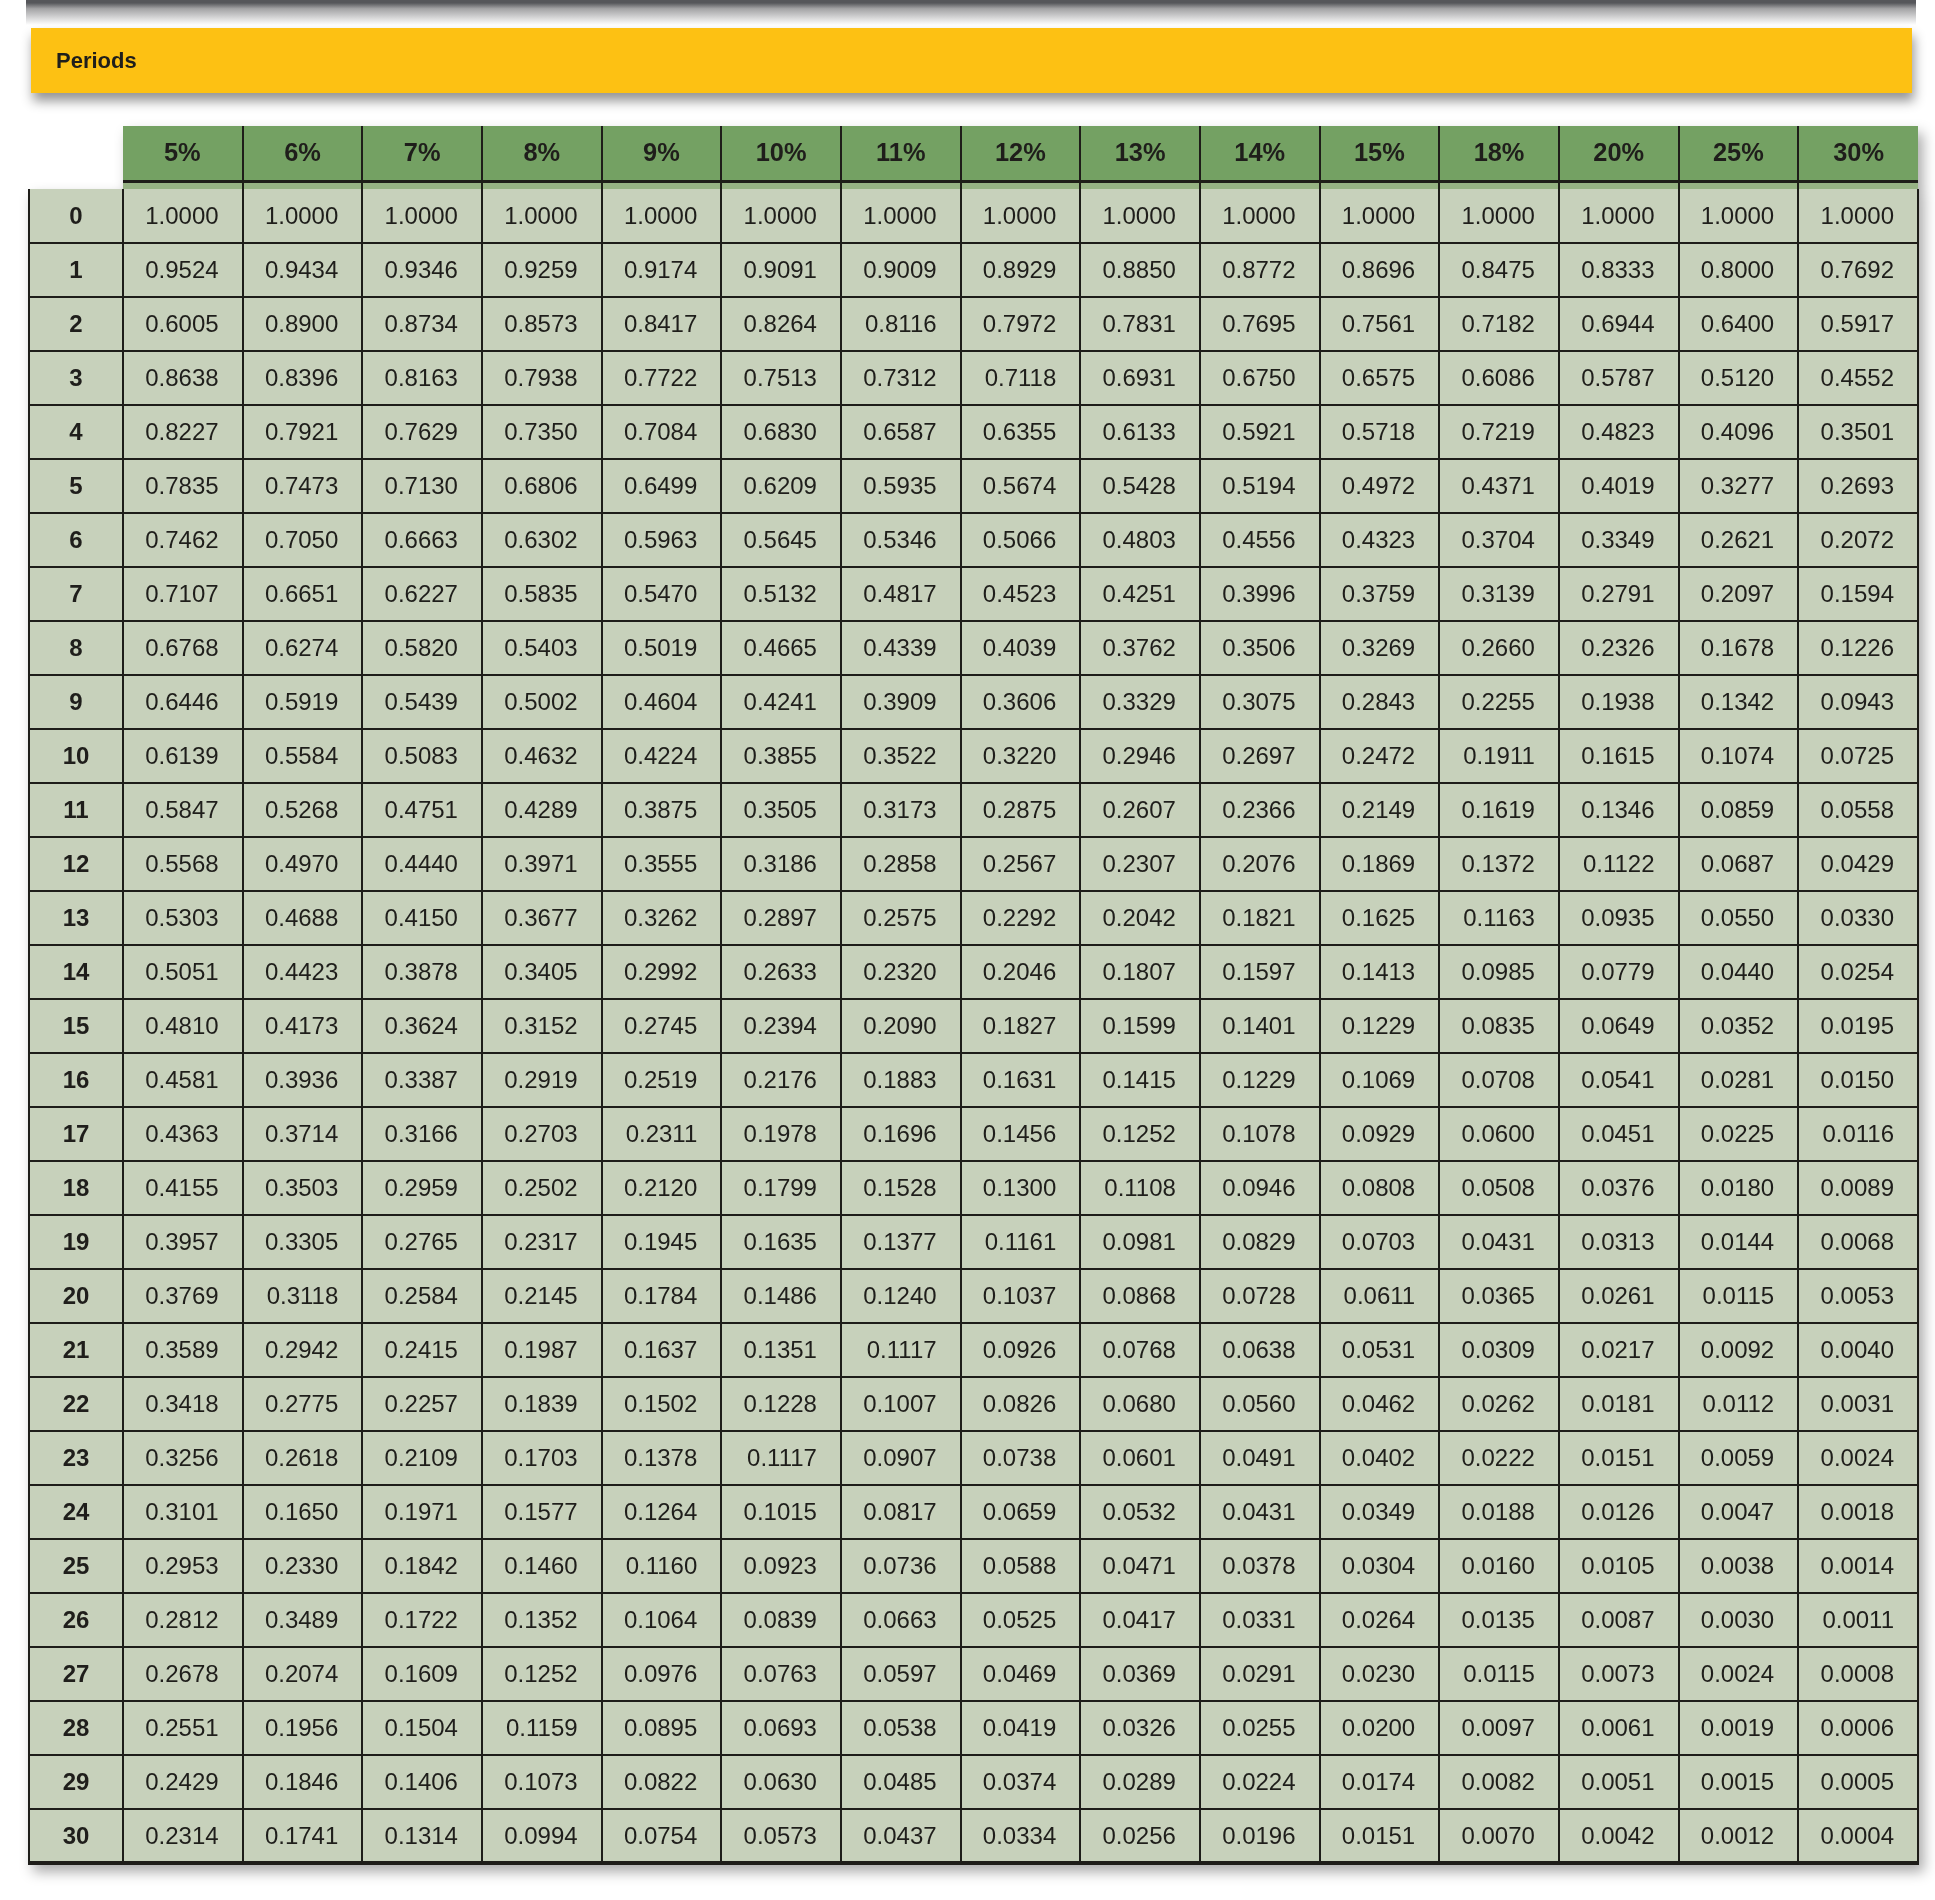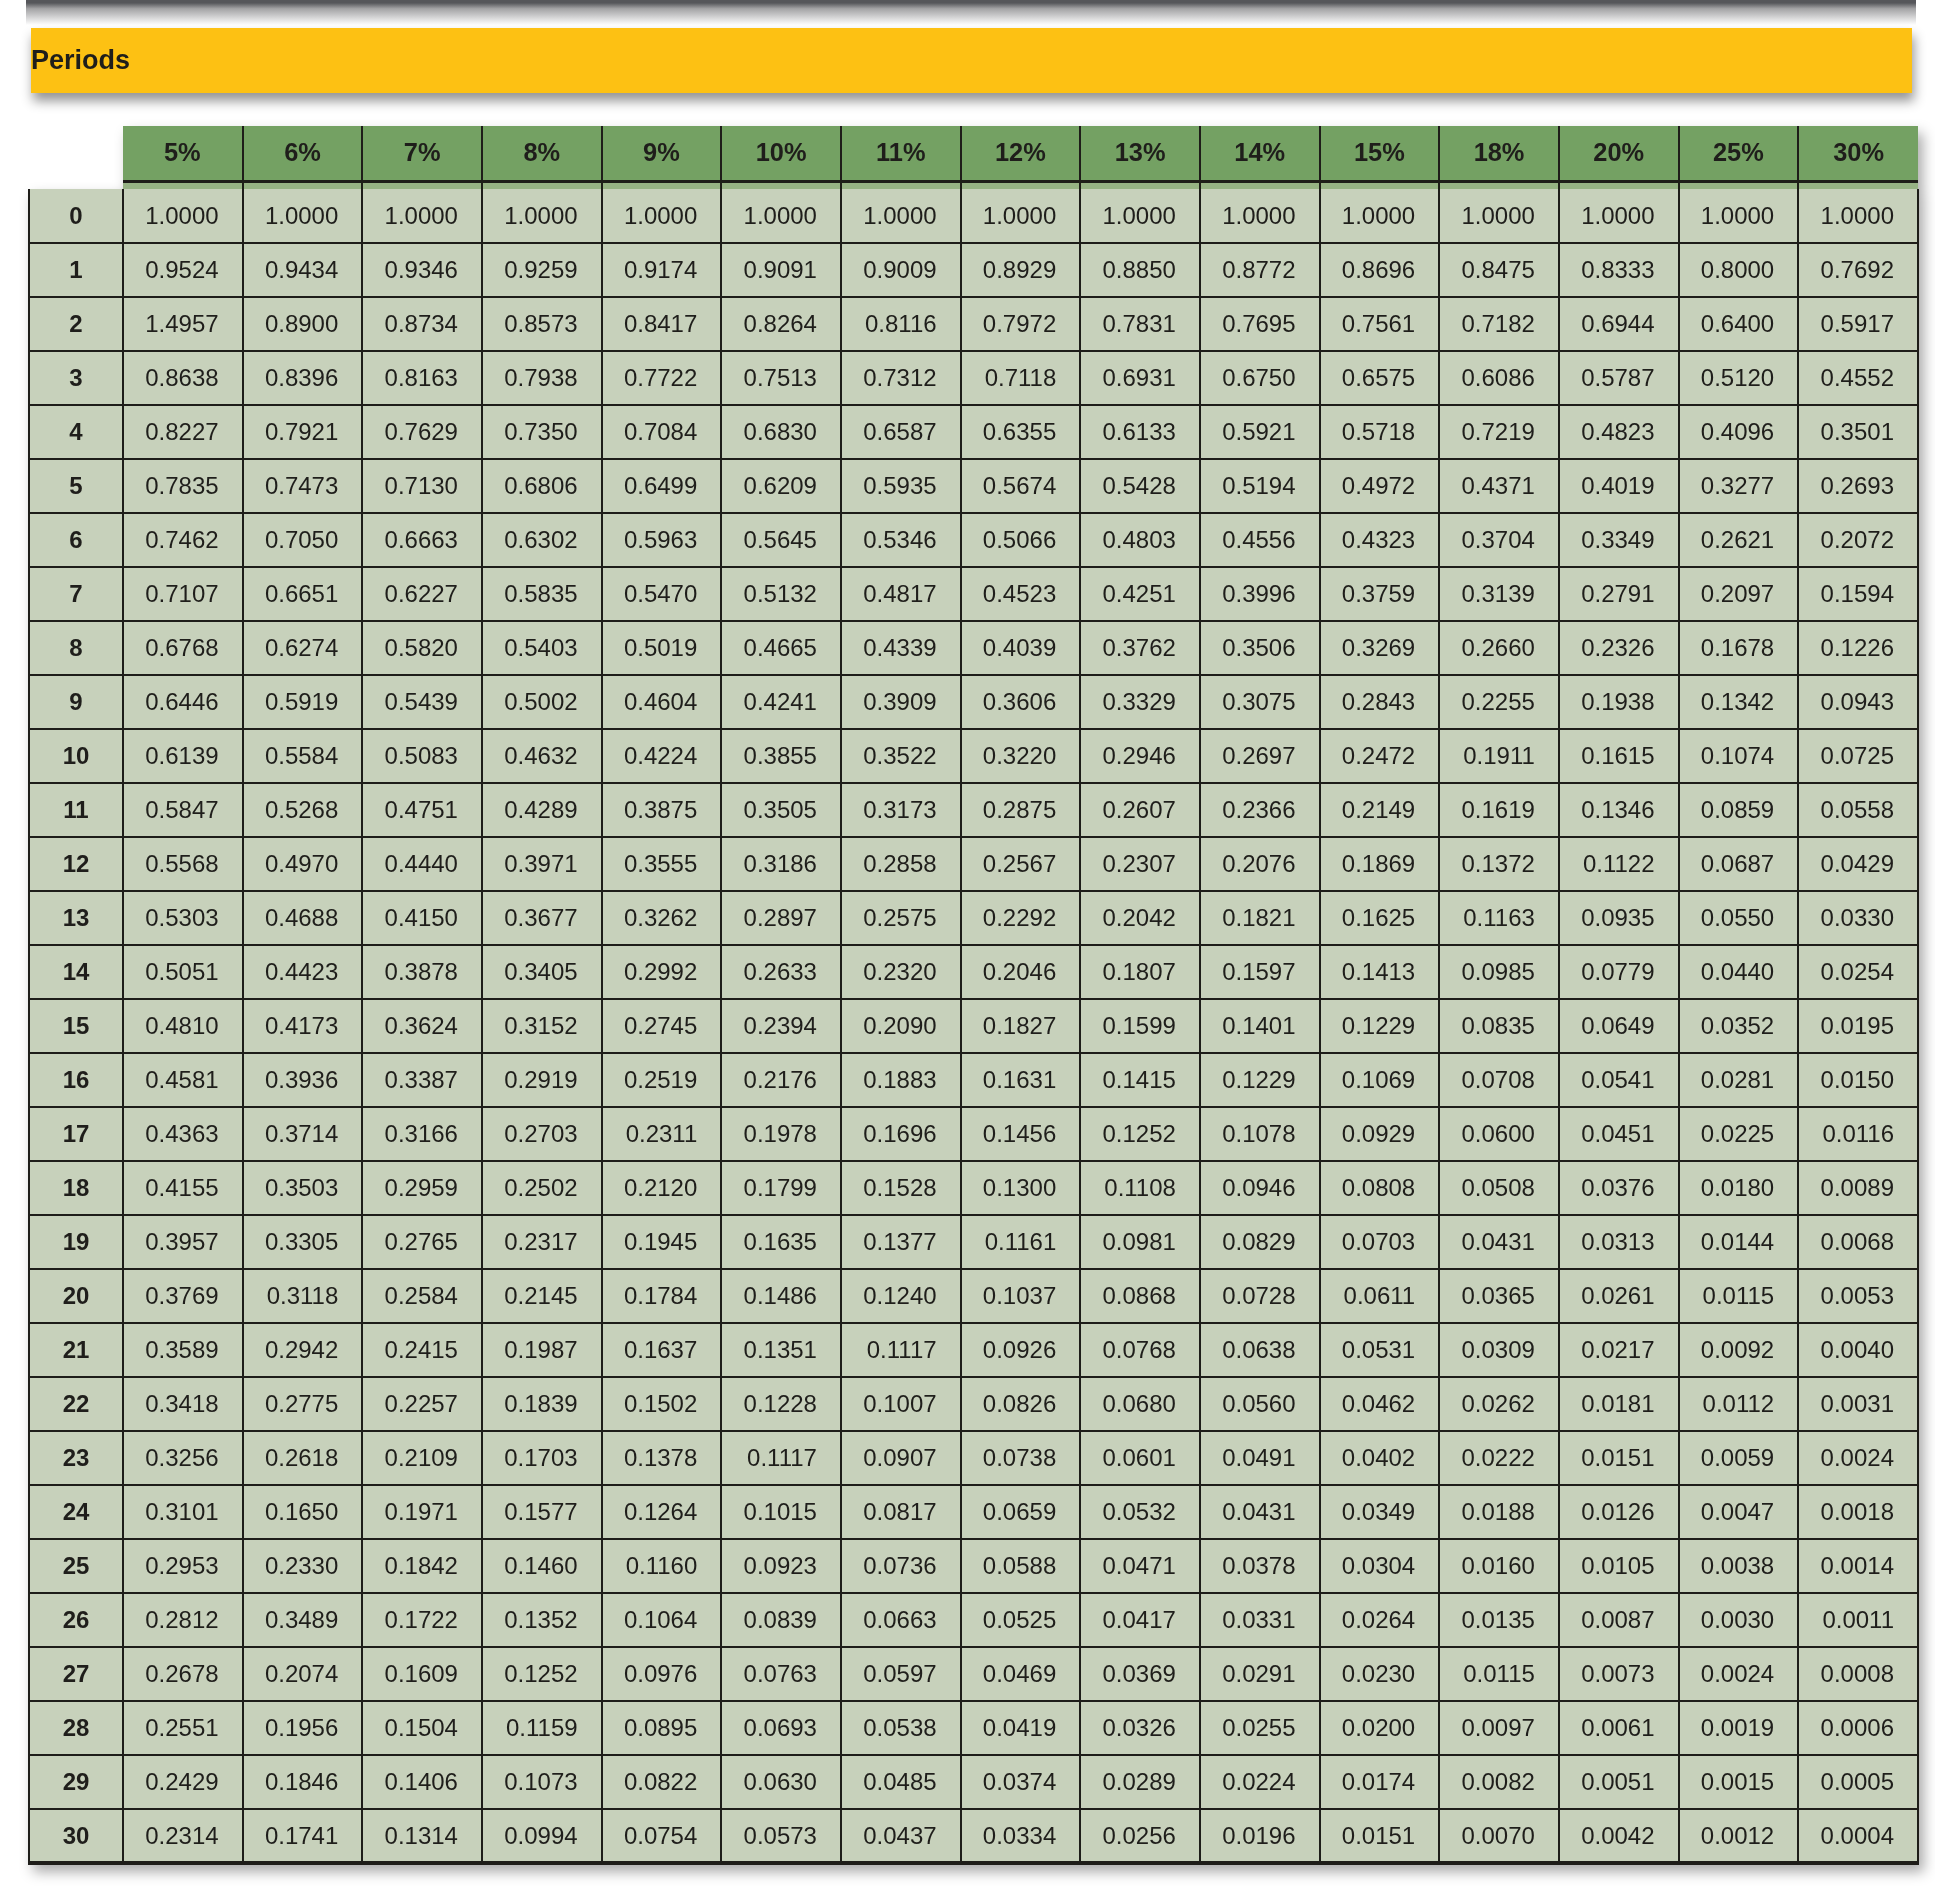--- a/index.html
+++ b/index.html
@@ -23,21 +23,21 @@
     background:linear-gradient(to bottom,#55565a 0px,#55565a 2.9px,#a3a3a5 8.7px,#ffffff 25px);
   }
   
   .title-bar{
     position:absolute;left:31px;top:28px;width:1881px;height:65px;
     background:var(--yellow);
     display:flex;align-items:center;
     filter:drop-shadow(2.9px 8.7px 5.8px rgba(0,0,0,0.42));
   }
   .title-periods{
-    font-weight:bold;font-size:27px;position:relative;z-index:2;
+    font-weight:bold;font-size:22px;padding-left:25px;position:relative;z-index:2;
   }
   .title-rate{
     position:absolute;left:0;right:0;text-align:center;
     font-weight:bold;font-size:27px;
   }
   
   .table-wrap{
     position:absolute;left:28px;top:126px;
     filter:drop-shadow(5.1px 7.3px 6.5px rgba(0,0,0,0.33));
   }
@@ -142,21 +142,21 @@
           <td class="value">0.8850</td>
           <td class="value">0.8772</td>
           <td class="value">0.8696</td>
           <td class="value">0.8475</td>
           <td class="value">0.8333</td>
           <td class="value">0.8000</td>
           <td class="value">0.7692</td>
         </tr>
         <tr>
           <th class="rowlabel">2</th>
-          <td class="value">1.4957</td>
+          <td class="value">0.6005</td>
           <td class="value">0.8900</td>
           <td class="value">0.8734</td>
           <td class="value">0.8573</td>
           <td class="value">0.8417</td>
           <td class="value">0.8264</td>
           <td class="value">0.8116</td>
           <td class="value">0.7972</td>
           <td class="value">0.7831</td>
           <td class="value">0.7695</td>
           <td class="value">0.7561</td>

